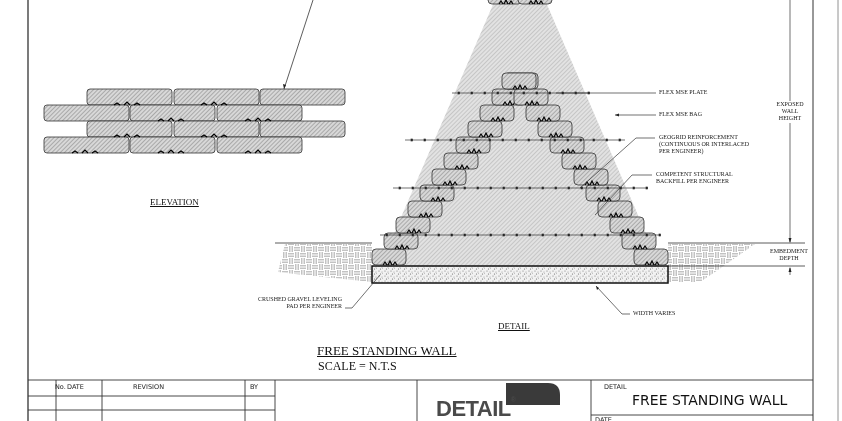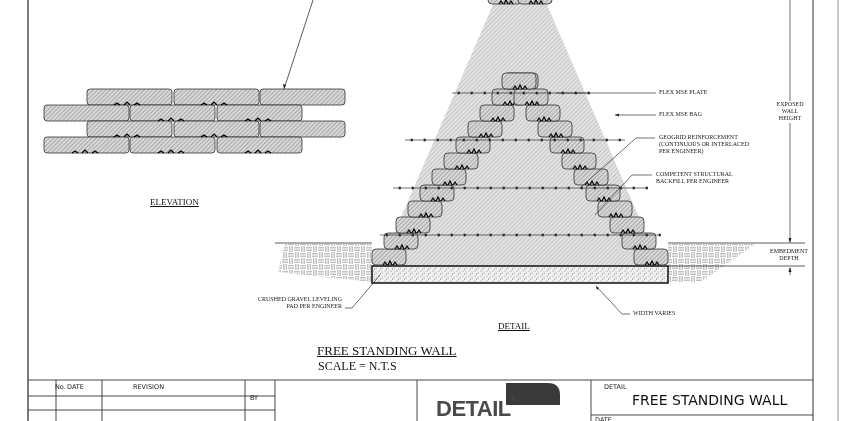--- a/index.html
+++ b/index.html
@@ -288,21 +288,21 @@
 </div>
 <div class="lbl small right" style="left:220px;top:296px;width:122px;">
   <div>CRUSHED GRAVEL LEVELING</div>
   <div>PAD PER ENGINEER</div>
 </div>
 <div class="lbl small" style="left:633px;top:310px;">WIDTH VARIES</div>
 
 <div class="tb" style="left:35px;top:383px;padding-left:20px;">No.</div>
 <div class="tb" style="left:67px;top:383px;">DATE</div>
 <div class="tb" style="left:133px;top:383px;text-align:right;">REVISION</div>
-<div class="tb" style="left:250px;top:394px;">BY</div>
+<div class="tb" style="left:250px;top:383px;">BY</div>
 
 <div class="logo" style="left:436px;top:396px;">
   <span>DETAIL</span><span style="font-size:7px;vertical-align:top;">®</span>
 </div>
 
 <div class="tb" style="left:604px;top:383px;">DETAIL</div>
 <div class="detail-title" style="left:632px;top:392px;">FREE STANDING WALL</div>
 <div class="tb" style="left:595px;top:416px;">DATE</div>
 
 </body></html>

